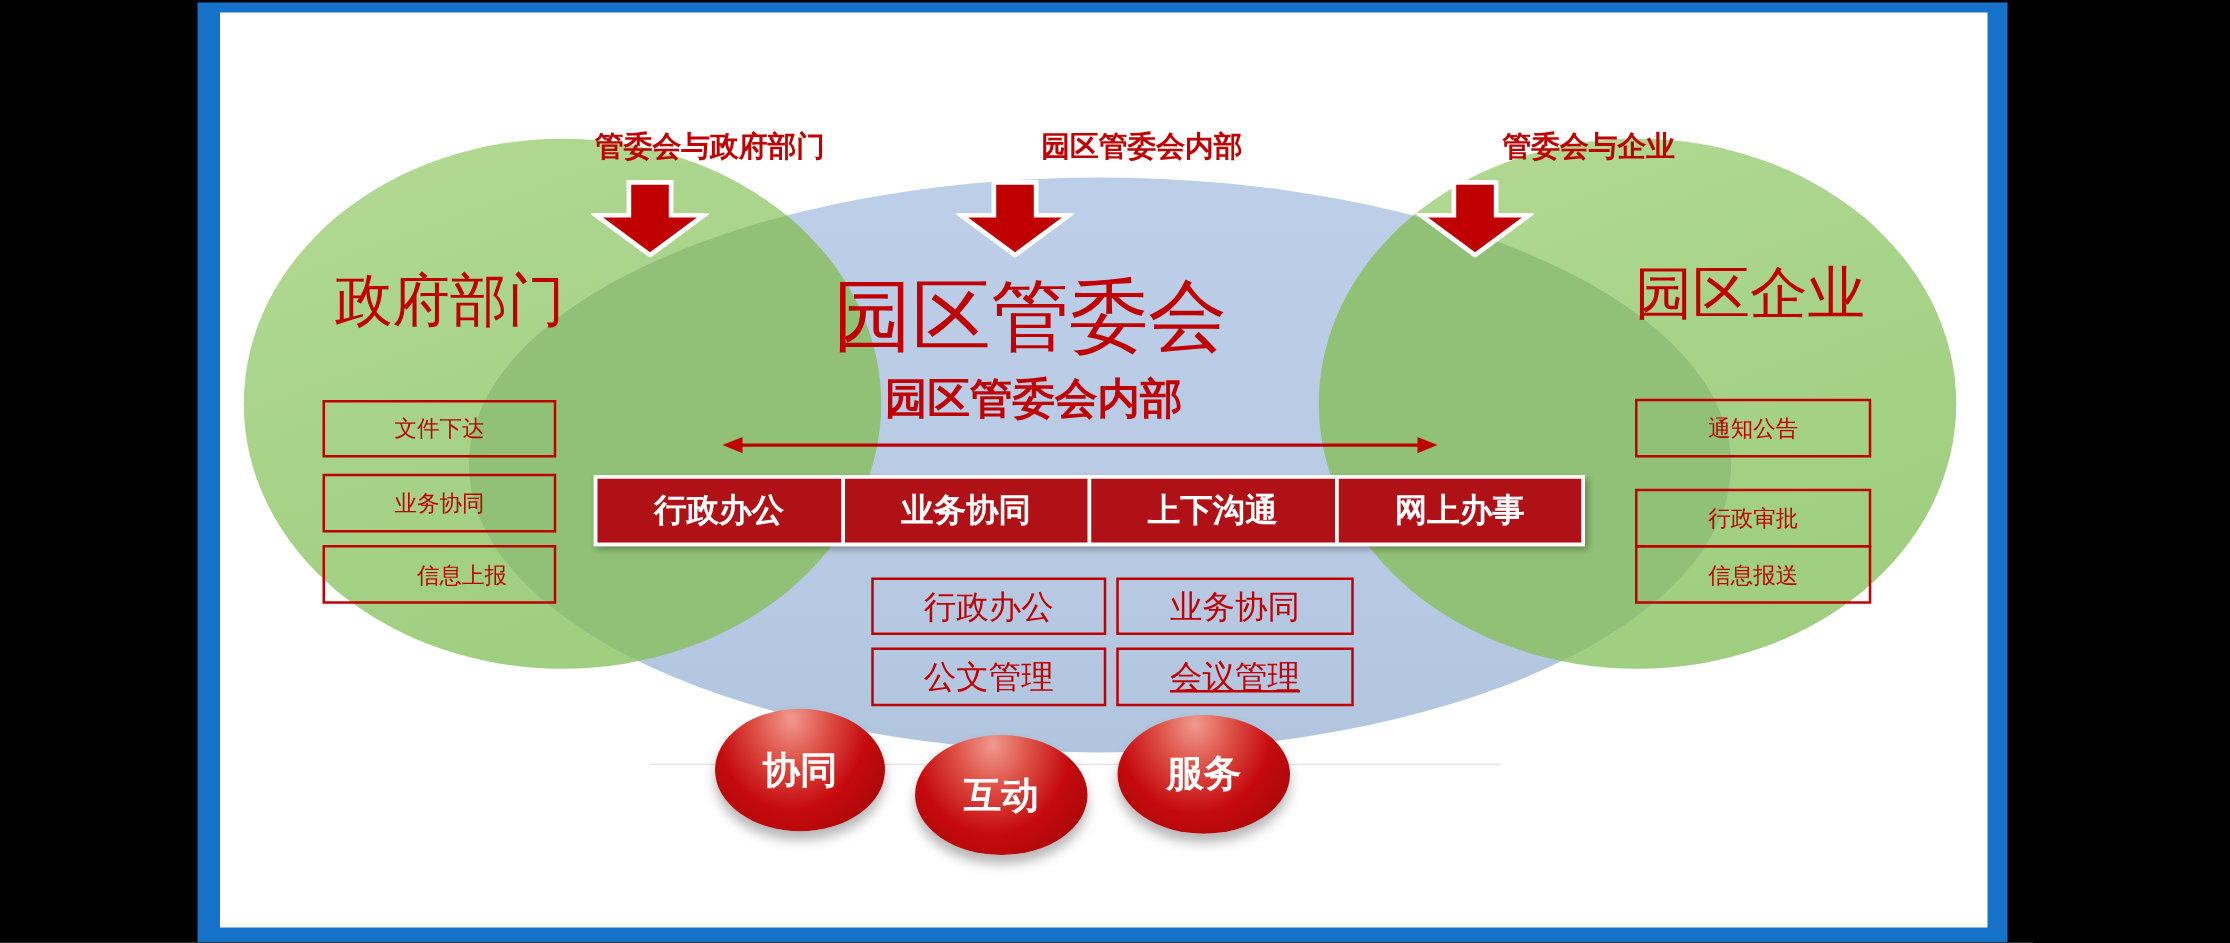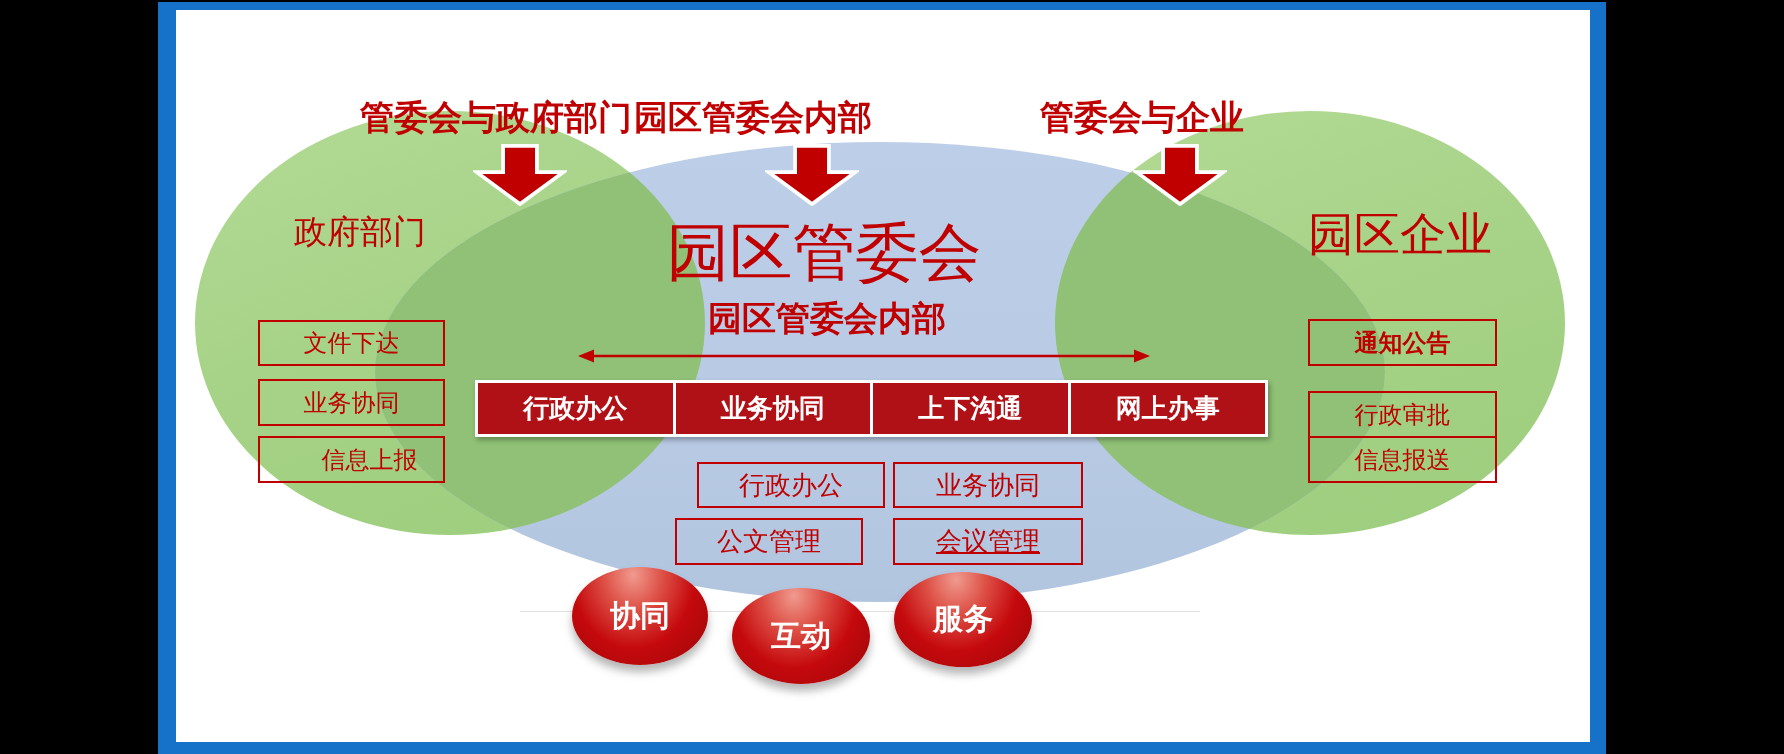--- a/index.html
+++ b/index.html
@@ -15,55 +15,55 @@
   .green-ellipse{border-radius:50%;background:linear-gradient(160deg,#b3da95 0%,#a7d388 45%,#9ccd7c 100%);}
   #green-left{left:195px;top:111px;width:510px;height:424px;}
   #green-right{left:1055px;top:111px;width:510px;height:424px;}
   #blue-ellipse{left:375px;top:142px;width:1010px;height:460px;border-radius:50%;
     background:linear-gradient(180deg,#bdcfe8 0%,#b9cbe4 55%,#b2c5df 100%);}
   .lens{left:0;top:0;width:1784px;height:754px;clip-path:ellipse(505px 230px at 880px 372px);}
   .lens-inner{position:absolute;border-radius:50%;background:#90c176;}
   #lens-left .lens-inner{left:195px;top:111px;width:510px;height:424px;}
   #lens-right .lens-inner{left:1055px;top:111px;width:510px;height:424px;}
   
-  .flow-label{top:100px;height:34px;line-height:34px;text-align:left;
-    font-size:34px;font-weight:700;color:#c00000;white-space:nowrap;}
+  .flow-label{top:100px;height:34px;line-height:34px;text-align:right;
+    font-size:23px;font-weight:700;color:#c00000;white-space:nowrap;}
   #flow-label-0{left:360px;width:300px;}
   #flow-label-1{left:634px;width:360px;}
   #flow-label-2{left:1040px;width:300px;}
   .flow-arrow{top:144px;width:94px;height:62px;}
   #flow-arrow-0{left:473px;}
   #flow-arrow-1{left:765px;}
   #flow-arrow-2{left:1133px;}
   
   .sect-title{color:#c00000;text-align:center;white-space:nowrap;font-weight:500;}
-  #gov-title{left:210px;top:210px;width:300px;font-size:33px;}
+  #gov-title{left:210px;top:210px;width:300px;font-size:46px;}
   #com-title{left:624px;top:210px;width:400px;font-size:63px;}
   #ent-title{left:1250px;top:204px;width:300px;font-size:46px;}
   #platform-title{left:627px;top:296px;width:400px;font-size:34px;font-weight:600;
     color:#c00000;text-align:center;white-space:nowrap;}
   #dbl-arrow{left:578px;top:347px;}
   
   #banner{left:475px;top:380px;width:793px;height:57px;display:flex;background:#ffffff;
     border:3px solid #ffffff;box-sizing:border-box;gap:3px;
     box-shadow:2px 3px 5px rgba(0,0,0,0.30);}
   .banner-cell{flex:1;background:#b01116;color:#ffffff;font-size:26px;font-weight:700;
     display:flex;align-items:center;justify-content:center;white-space:nowrap;}
   
-  .rbox{border:2px solid #c00000;box-sizing:border-box;color:#c00000;font-size:24px;
+  .rbox{border:2px solid #c00000;box-sizing:border-box;color:#c00000;font-size:18px;
     display:flex;align-items:center;justify-content:center;white-space:nowrap;background:transparent;}
   #gov-box-0{left:258px;top:320px;width:187px;height:46px;}
   #gov-box-1{left:258px;top:379px;width:187px;height:47px;}
   #gov-box-2{left:258px;top:436px;width:187px;height:47px;padding-left:36px;}
-  #ent-box-0{left:1308px;top:319px;width:189px;height:47px;font-weight:bold;}
+  #ent-box-0{left:1308px;top:319px;width:189px;height:47px;}
   #ent-box-1{left:1308px;top:378px;width:189px;height:47px;margin-top:13px;}
   #ent-box-2{left:1308px;top:436px;width:189px;height:47px;}
   #mod-box-0{left:697px;top:462px;width:188px;height:46px;font-size:26px;}
   #mod-box-1{left:893px;top:462px;width:190px;height:46px;font-size:26px;}
-  #mod-box-2{left:675px;top:518px;width:188px;height:47px;font-size:26px;}
+  #mod-box-2{left:697px;top:518px;width:188px;height:47px;font-size:26px;}
   #mod-box-3{left:893px;top:518px;width:190px;height:47px;font-size:26px;text-decoration:underline;}
   
   #baseline{left:520px;top:611px;width:680px;height:1px;background:#e3e3e3;}
   
   .badge{border-radius:50%;color:#ffffff;font-weight:700;font-size:30px;
     display:flex;align-items:center;justify-content:center;
     background:radial-gradient(ellipse at 45% 8%,#f09a8e 0%,#dd4f45 28%,#c5090d 58%,#9a0808 100%);
     box-shadow:0 7px 9px rgba(90,90,90,0.45);}
   #badge-0{left:572px;top:567px;width:136px;height:98px;}
   #badge-1{left:732px;top:588px;width:138px;height:96px;}

